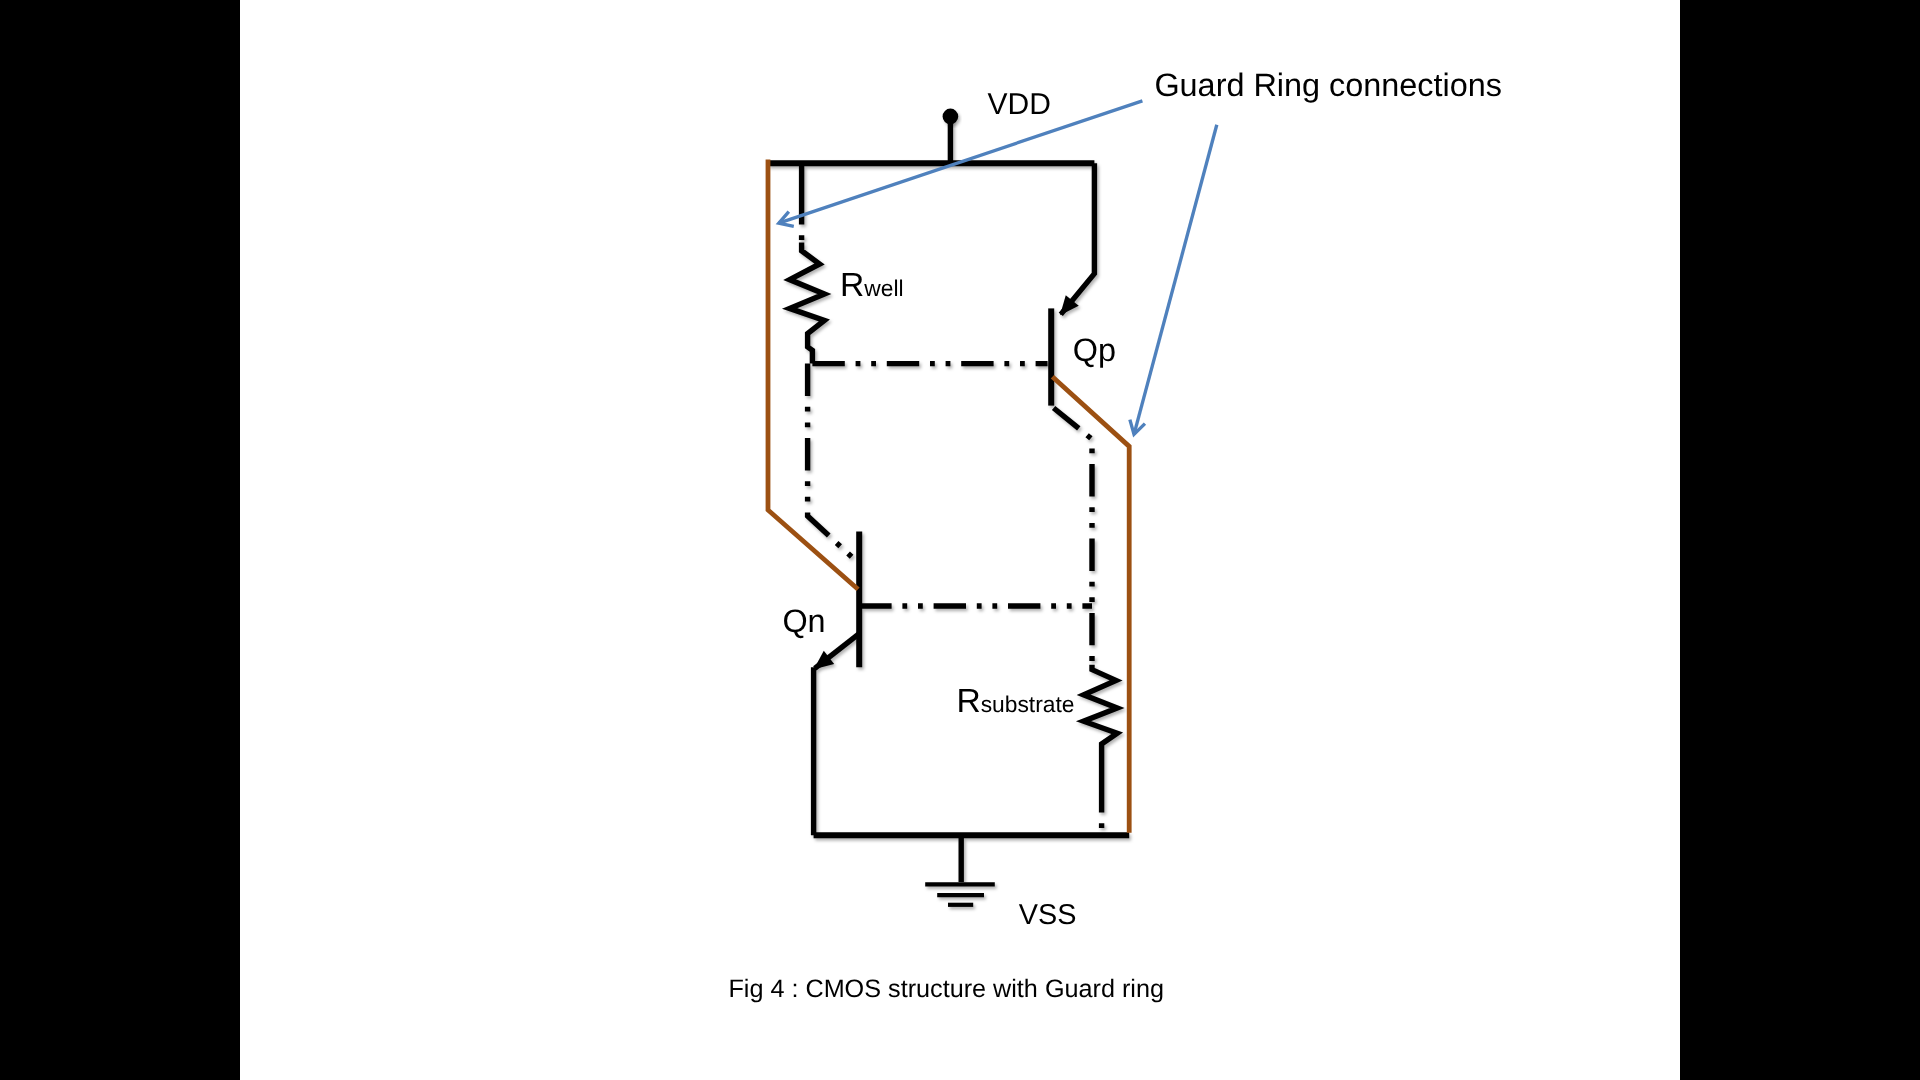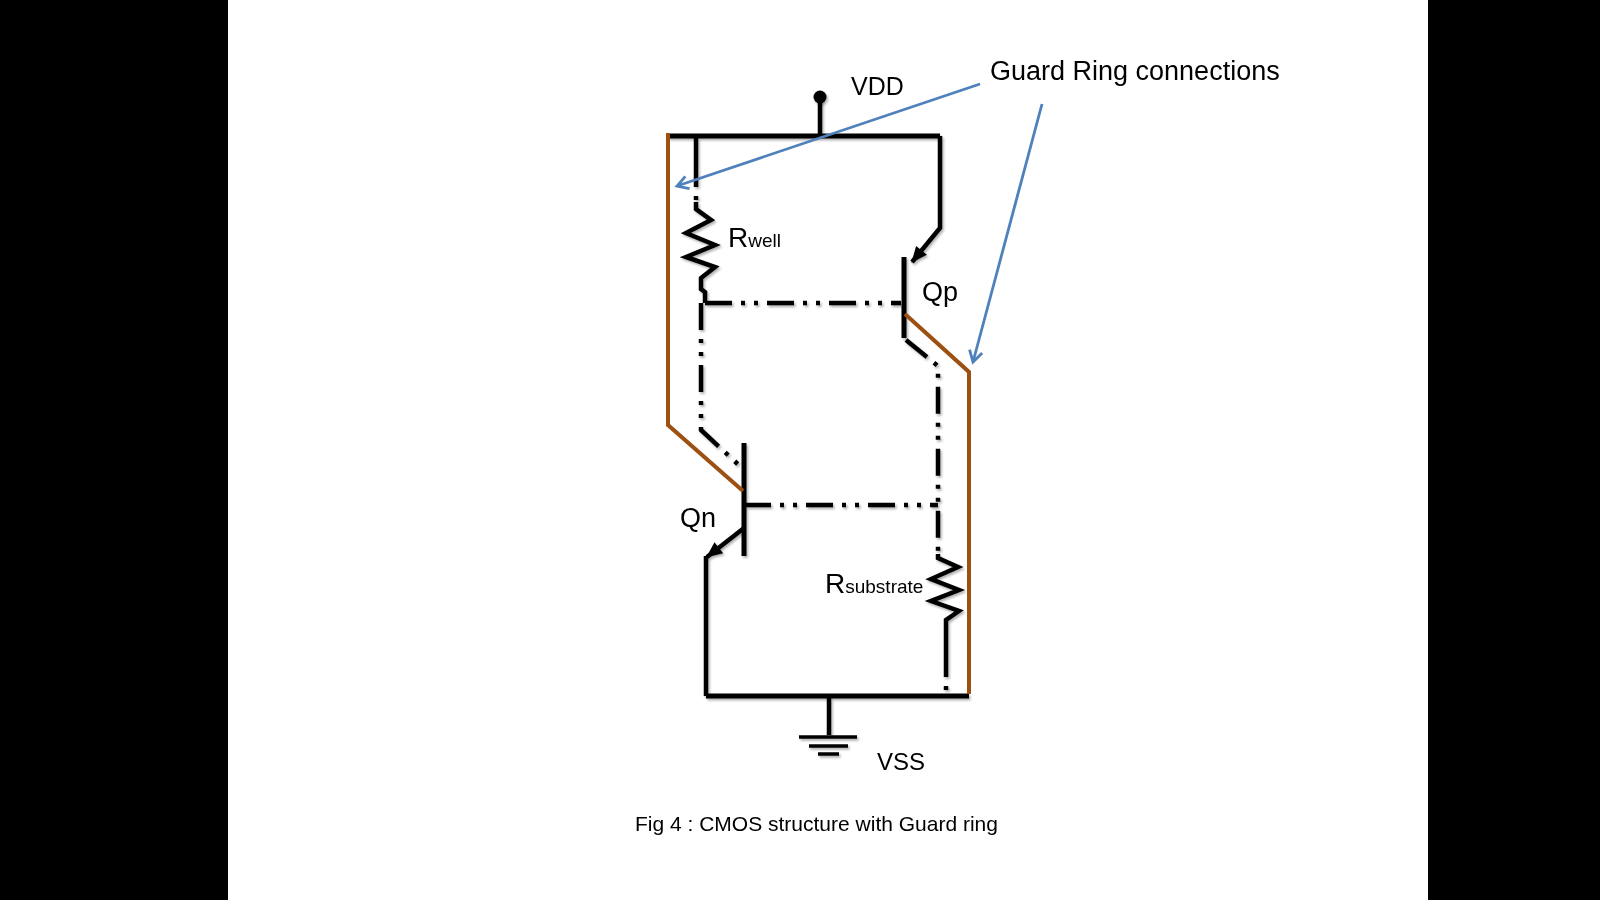--- a/index.html
+++ b/index.html
@@ -1,16 +1,16 @@
 <!DOCTYPE html>
 <html><head>
 <meta charset="utf-8">
 <style>
   html,body{margin:0;padding:0;background:#000;}
-  .stage{position:relative;width:1568px;height:900px;overflow:hidden;background:#000;margin-left:28px;}
+  .stage{position:relative;width:1568px;height:900px;overflow:hidden;background:#000;}
   svg{display:block;position:absolute;inset:0;}
   svg text{font-family:"Liberation Sans",sans-serif;fill:#000;}
   .fs-vdd{font-size:25px;}
   .fs-vss{font-size:24px;}
   .fs-guard{font-size:27px;}
   .fs-q{font-size:27px;}
   .fs-rmain{font-size:28px;}
   .fs-rsub{font-size:19px;}
   .fs-caption{font-size:21px;}
   .w4{stroke-width:4;}

